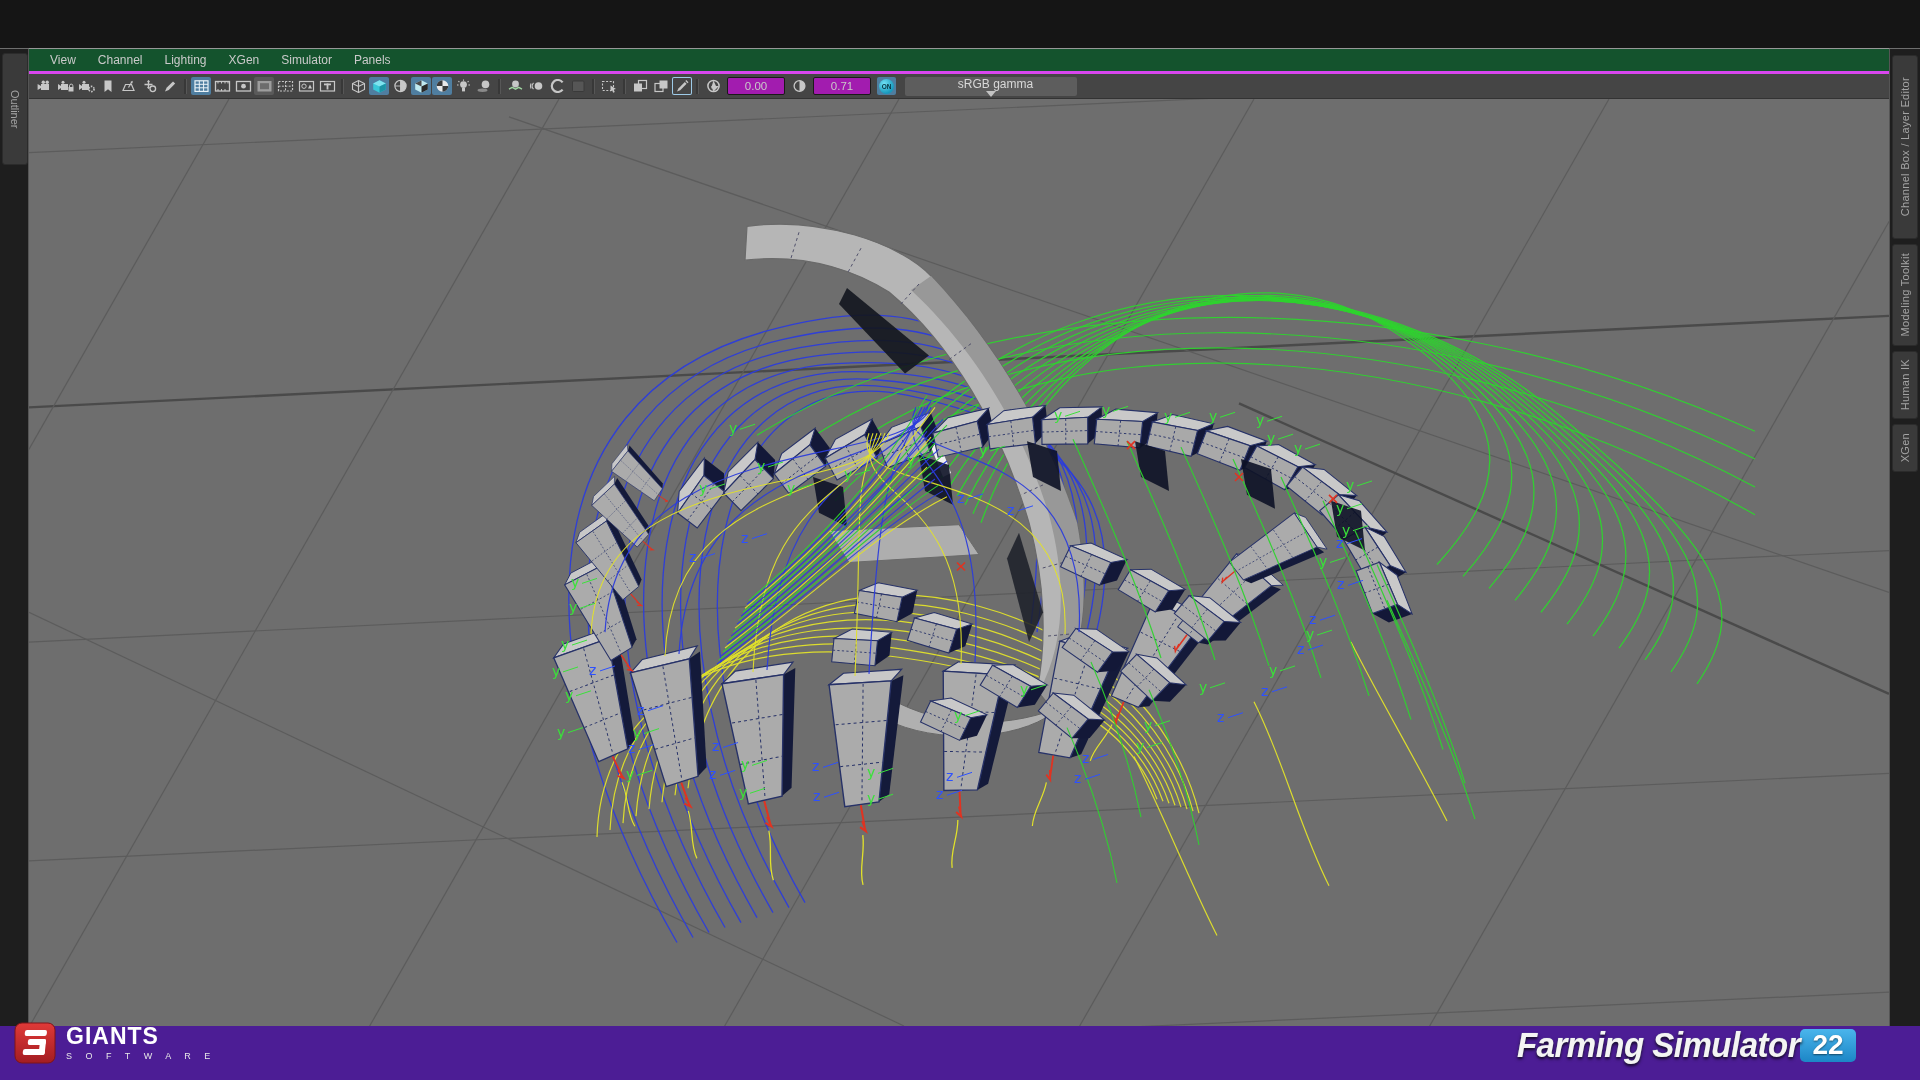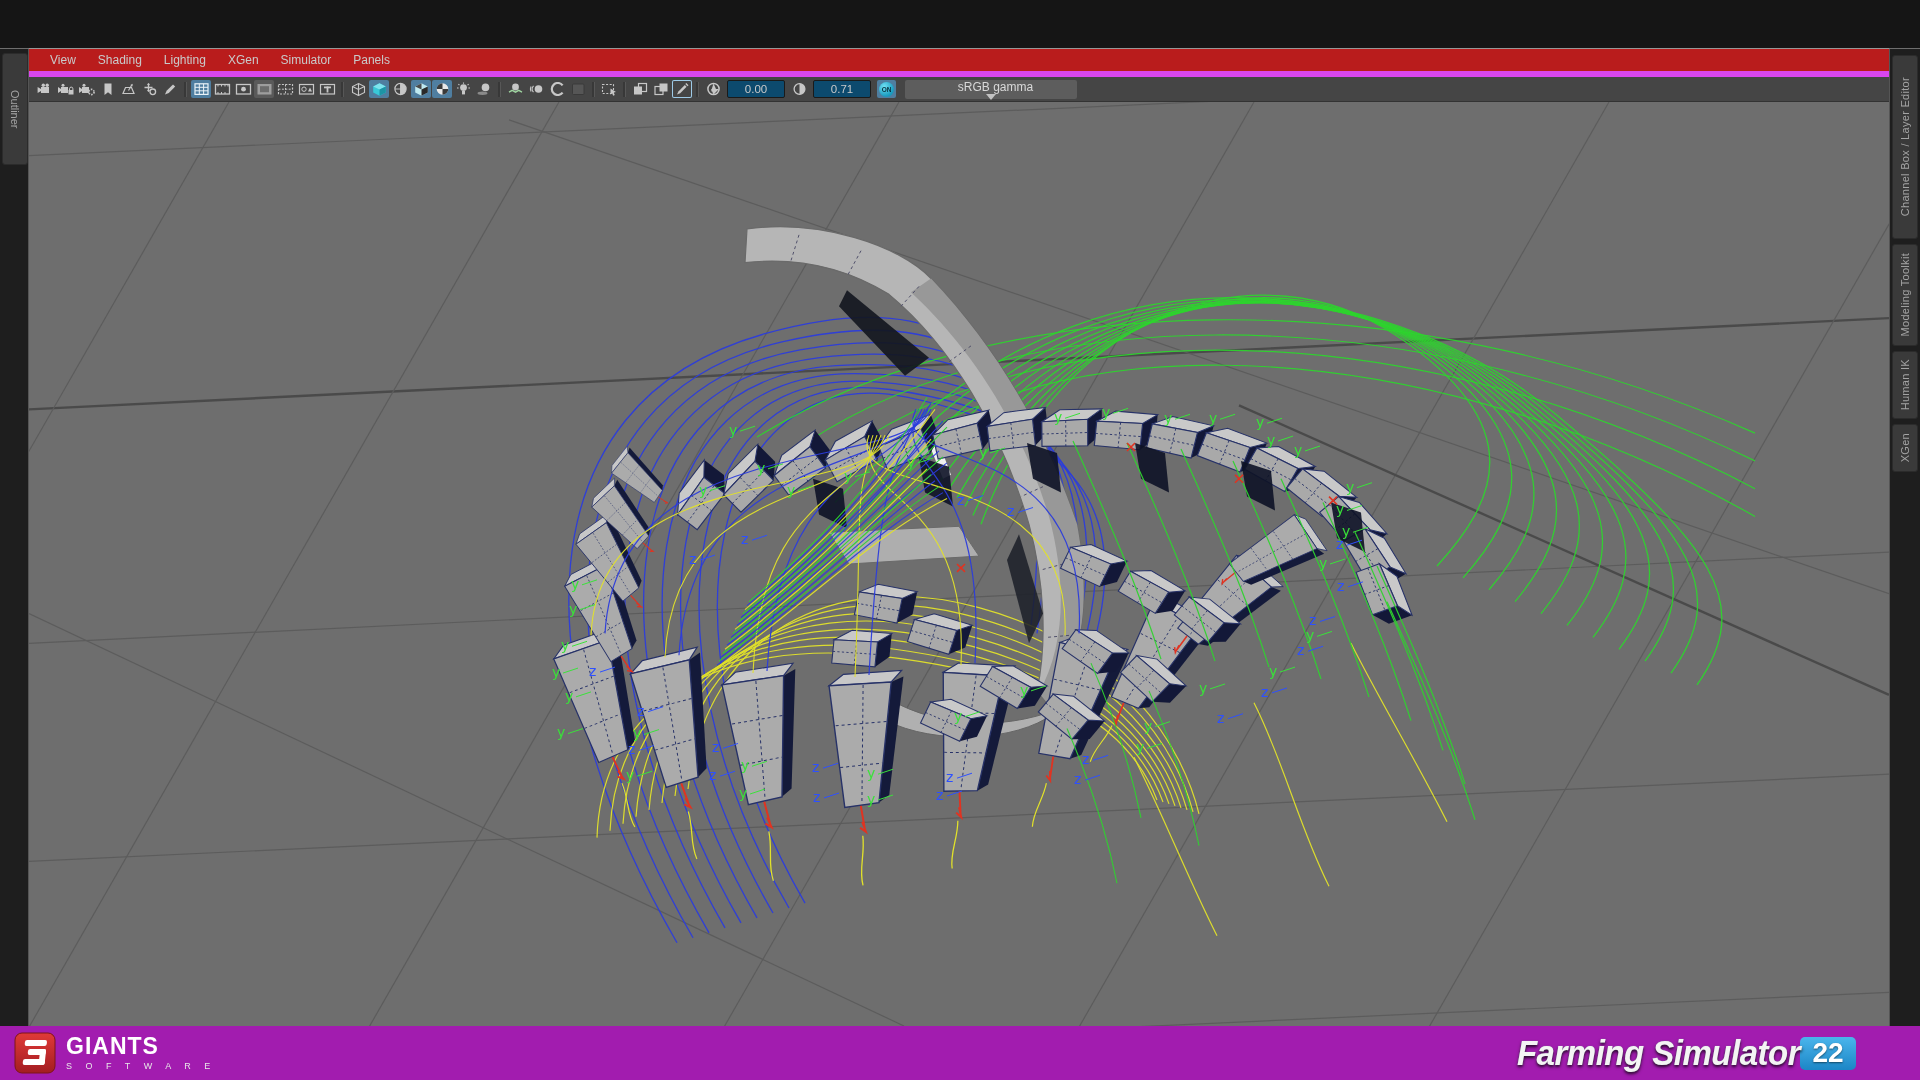--- a/index.html
+++ b/index.html
@@ -18,53 +18,53 @@
   
   .vtab{background:#3a3a3a;color:#a4a4a4;font-size:11px;border:1px solid #2b2b2b;
     display:flex;align-items:center;justify-content:center;margin:0 2px 5px 2px;
     border-radius:3px;}
   .vtab span{writing-mode:vertical-rl;transform:rotate(180deg);white-space:nowrap;letter-spacing:.3px;}
   .outliner-tab{position:absolute;top:4px;left:2px;width:24px;height:110px;background:#3a3a3a;
     border:1px solid #2b2b2b;border-radius:3px;display:flex;align-items:center;justify-content:center;}
   .outliner-tab span{writing-mode:vertical-rl;color:#a4a4a4;font-size:11px;white-space:nowrap;}
 
   
-  .menubar{height:22px;background:#b91c1c;display:flex;align-items:center;gap:0;
-    padding-left:10px;border-bottom:6px solid #d946ef;flex:0 0 auto;}
+  .menubar{height:22px;background:#14532d;display:flex;align-items:center;gap:0;
+    padding-left:10px;border-bottom:3px solid #d946ef;flex:0 0 auto;}
   .menu-item{color:#cacaca;font-size:12px;padding:0 11px;height:22px;display:flex;align-items:center;cursor:default;}
 
   
   .toolbar{height:24px;background:#454545;display:flex;align-items:center;gap:1px;
     padding-left:5px;flex:0 0 auto;border-bottom:1px solid #333;}
   .tbi{width:20px;height:18px;display:flex;align-items:center;justify-content:center;border-radius:2px;flex:0 0 auto;}
   .tbi svg{display:block;}
   .tbi.active{background:#4f7ea0;}
   .tbi.pressed{background:#5a5a5a;}
   .tbi.outlined{box-shadow:inset 0 0 0 1px #9ecbe8;}
   .tb-sep{width:2px;height:15px;background:#383838;border-right:1px solid #575757;margin:0 3px;flex:0 0 auto;}
-  .tb-field{width:56px;height:16px;background:#0c4a6e;border:1px solid #1a1a1a;border-radius:2px;
+  .tb-field{width:56px;height:16px;background:#a21caf;border:1px solid #1a1a1a;border-radius:2px;
     color:#c9c9c9;font-size:11.5px;display:flex;align-items:center;justify-content:center;margin:0 3px;}
   .on-badge{width:19px;height:18px;background:#4f7ea0;border-radius:2px;display:flex;align-items:center;
     justify-content:center;margin-left:2px;}
   .on-badge .dot{width:15px;height:15px;border-radius:50%;background:radial-gradient(circle at 35% 30%,#6fe0f4,#1899bd 70%);
     display:flex;align-items:center;justify-content:center;color:#06323f;font-size:6.5px;font-weight:bold;}
   .cs-dropdown{width:172px;height:19px;background:#5d5d5d;border-radius:2px;margin-left:8px;
     display:flex;align-items:center;color:#d8d8d8;font-size:12px;position:relative;flex-direction:column;}
   .cs-dropdown .lbl{padding-left:9px;flex:1;}
   .cs-dropdown .arrow-box{width:24px;height:19px;display:flex;align-items:center;justify-content:center;}
   .cs-dropdown .tri{width:0;height:0;border-left:5px solid transparent;border-right:5px solid transparent;
     border-top:6px solid #c3c3c3;}
 
   
   .viewport{flex:1;position:relative;background:#6e6e6e;overflow:hidden;}
   .viewport svg{position:absolute;inset:0;width:100%;height:100%;}
 
   
-  .bottombar{position:absolute;left:0;right:0;bottom:0;height:54px;background:#a21caf;
-    display:flex;align-items:center;justify-content:space-between;padding:8px 14px;box-sizing:border-box;}
+  .bottombar{position:absolute;left:0;right:0;bottom:0;height:54px;background:#4c1d95;
+    display:flex;align-items:flex-end;justify-content:space-between;padding:16px 14px;box-sizing:border-box;}
   .giants{display:flex;align-items:center;gap:10px;}
   .giants-text{display:flex;flex-direction:column;line-height:1;}
   .giants-name{color:#fff;font-weight:bold;font-size:23px;letter-spacing:1px;}
   .giants-sub{color:#e8e8e8;font-size:9px;letter-spacing:5.5px;margin-top:4px;}
   .fs{display:flex;align-items:center;padding-right:50px;}
   .fs-title{color:#f4f4f4;font-size:33px;font-weight:bold;font-style:italic;letter-spacing:-.5px;
     text-shadow:0 2px 3px rgba(0,0,0,.8), 0 0 1px #9ab;transform:scaleY(1.08);}
   .fs-badge{background:linear-gradient(#4ab5ec,#1c86c6);color:#fff;font-weight:bold;
     font-size:28px;border-radius:5px;width:56px;height:33px;display:flex;align-items:center;justify-content:center;
     text-shadow:0 1px 2px rgba(0,0,0,.5);}
@@ -79,21 +79,21 @@
 
     <div class="leftdock">
       <div class="outliner-tab">
         <span>Outliner</span>
       </div>
     </div>
 
     <div class="panel">
       <div class="menubar" id="menubar">
           <span class="menu-item">View</span>
-          <span class="menu-item">Shading</span>
+          <span class="menu-item">Channel</span>
           <span class="menu-item">Lighting</span>
           <span class="menu-item">XGen</span>
           <span class="menu-item">Simulator</span>
           <span class="menu-item">Panels</span>
         </div>
 
       <div class="toolbar" id="toolbar">
           <span class="tbi">
             <svg width="17" height="14" viewBox="0 0 17 14">
               <path d="M5 5h8v6H5z" fill="#c7c7c7"></path>

